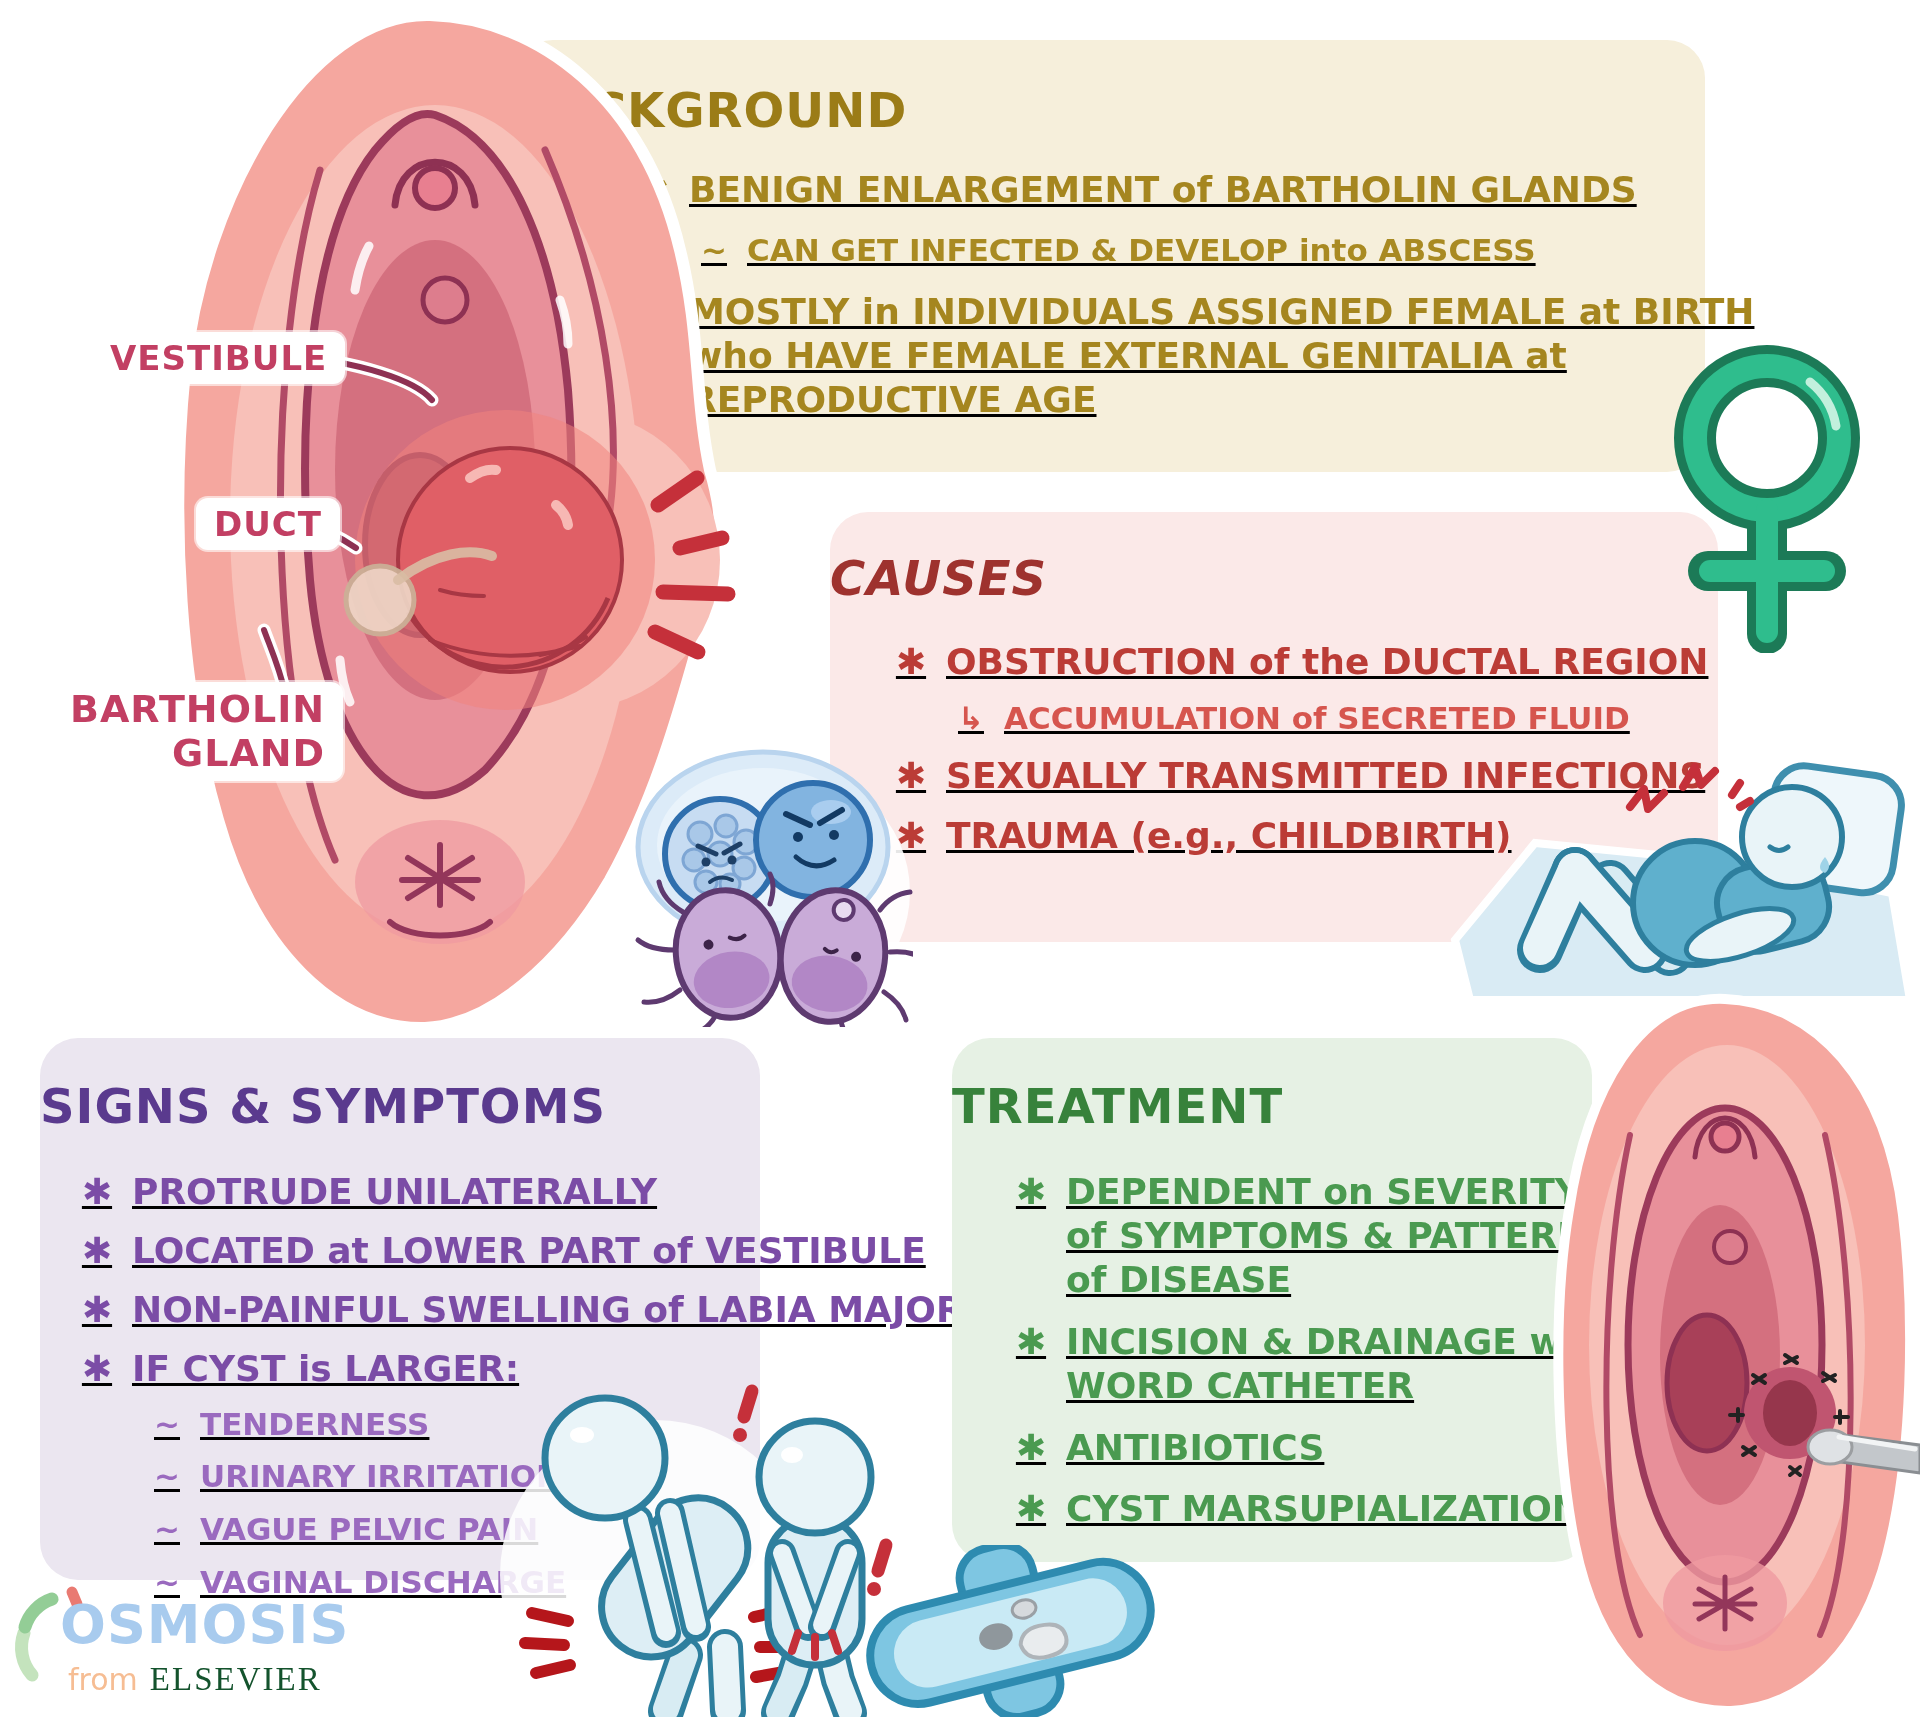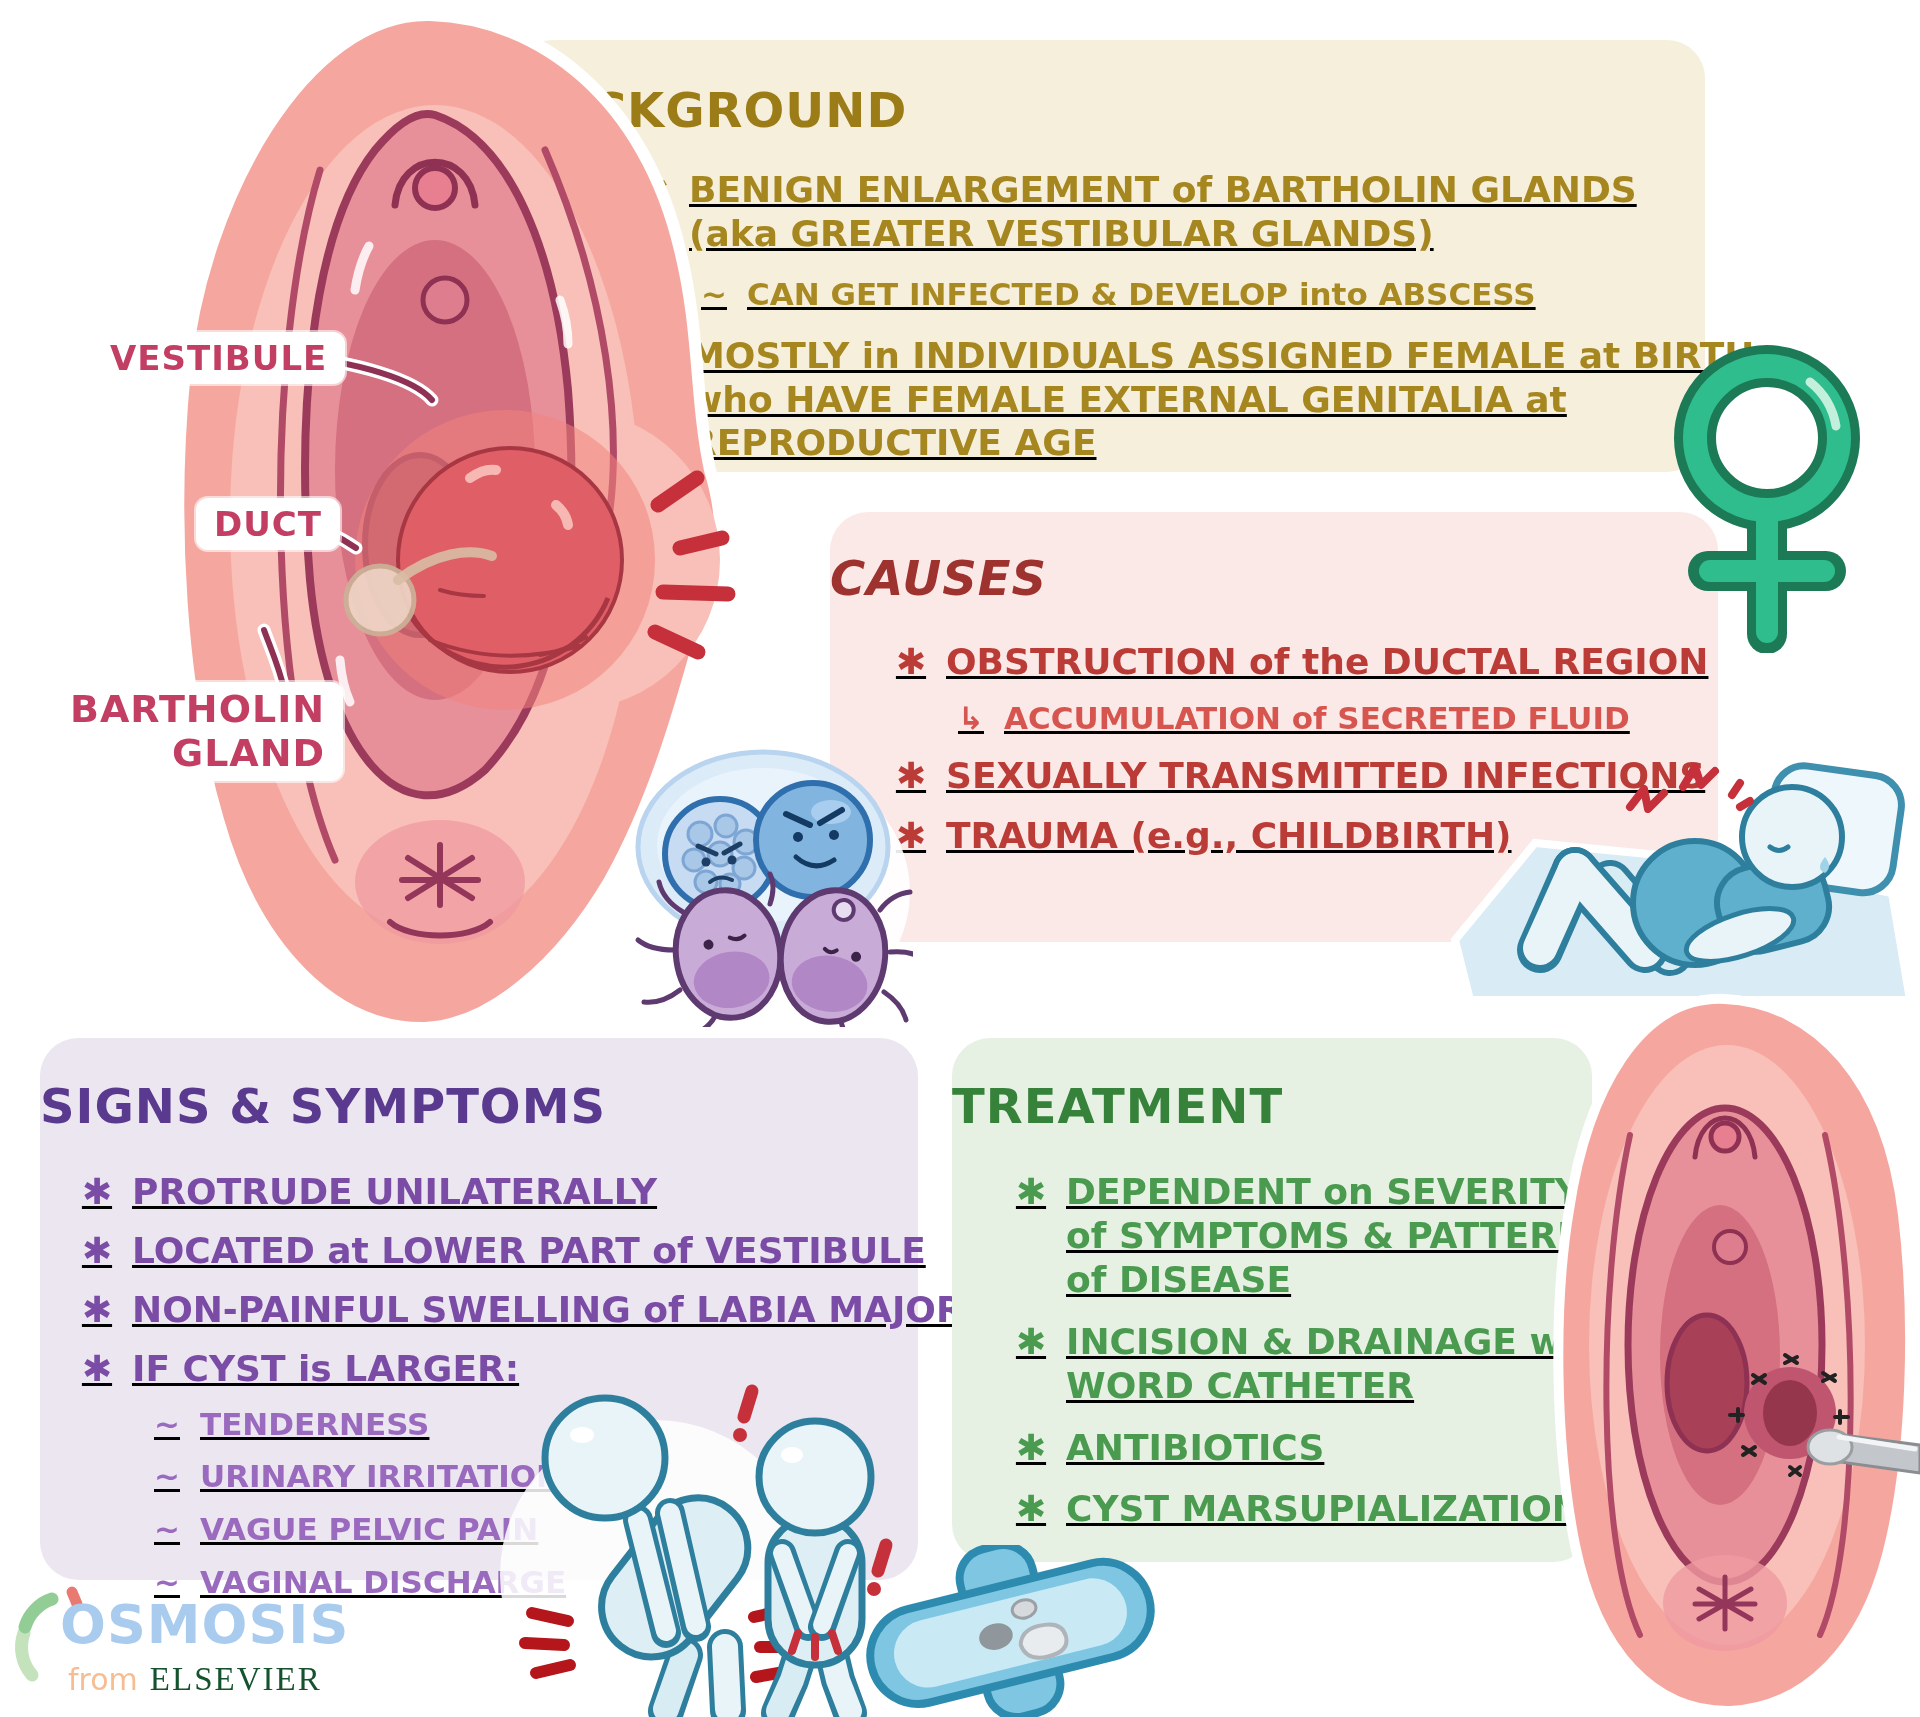--- a/index.html
+++ b/index.html
@@ -49,21 +49,20 @@
 
 <div class="canvas">
 
   <section class="panel bg-panel" style="left:515px;top:40px;width:1190px;height:432px;">
     <h2 style="top:42px;">BACKGROUND</h2>
     <div class="blist" style="left:120px;top:128px;">
       <div class="bullet">
         <span class="marker">✱</span>
         <div class="lines">
             <div>BENIGN ENLARGEMENT of BARTHOLIN GLANDS</div>
-            <div>(aka GREATER VESTIBULAR GLANDS)</div>
           </div>
       </div>
       <div class="bullet sub">
         <span class="marker">~</span>
         <div class="lines">
             <div>CAN GET INFECTED &amp; DEVELOP into ABSCESS</div>
           </div>
       </div>
       <div class="bullet">
         <span class="marker">✱</span>
@@ -99,21 +98,21 @@
       </div>
       <div class="bullet">
         <span class="marker">✱</span>
         <div class="lines">
             <div>TRAUMA (e.g., CHILDBIRTH)</div>
           </div>
       </div>
     </div>
   </section>
 
-  <section class="panel signs-panel" style="left:40px;top:1038px;width:878px;height:542px;">
+  <section class="panel signs-panel" style="left:40px;top:1038px;width:720px;height:542px;">
     <h2 style="top:40px;">SIGNS &amp; SYMPTOMS</h2>
     <div class="blist" style="left:38px;top:132px;gap:15px;">
       <div class="bullet">
         <span class="marker">✱</span>
         <div class="lines">
             <div>PROTRUDE UNILATERALLY</div>
           </div>
       </div>
       <div class="bullet">
         <span class="marker">✱</span>

